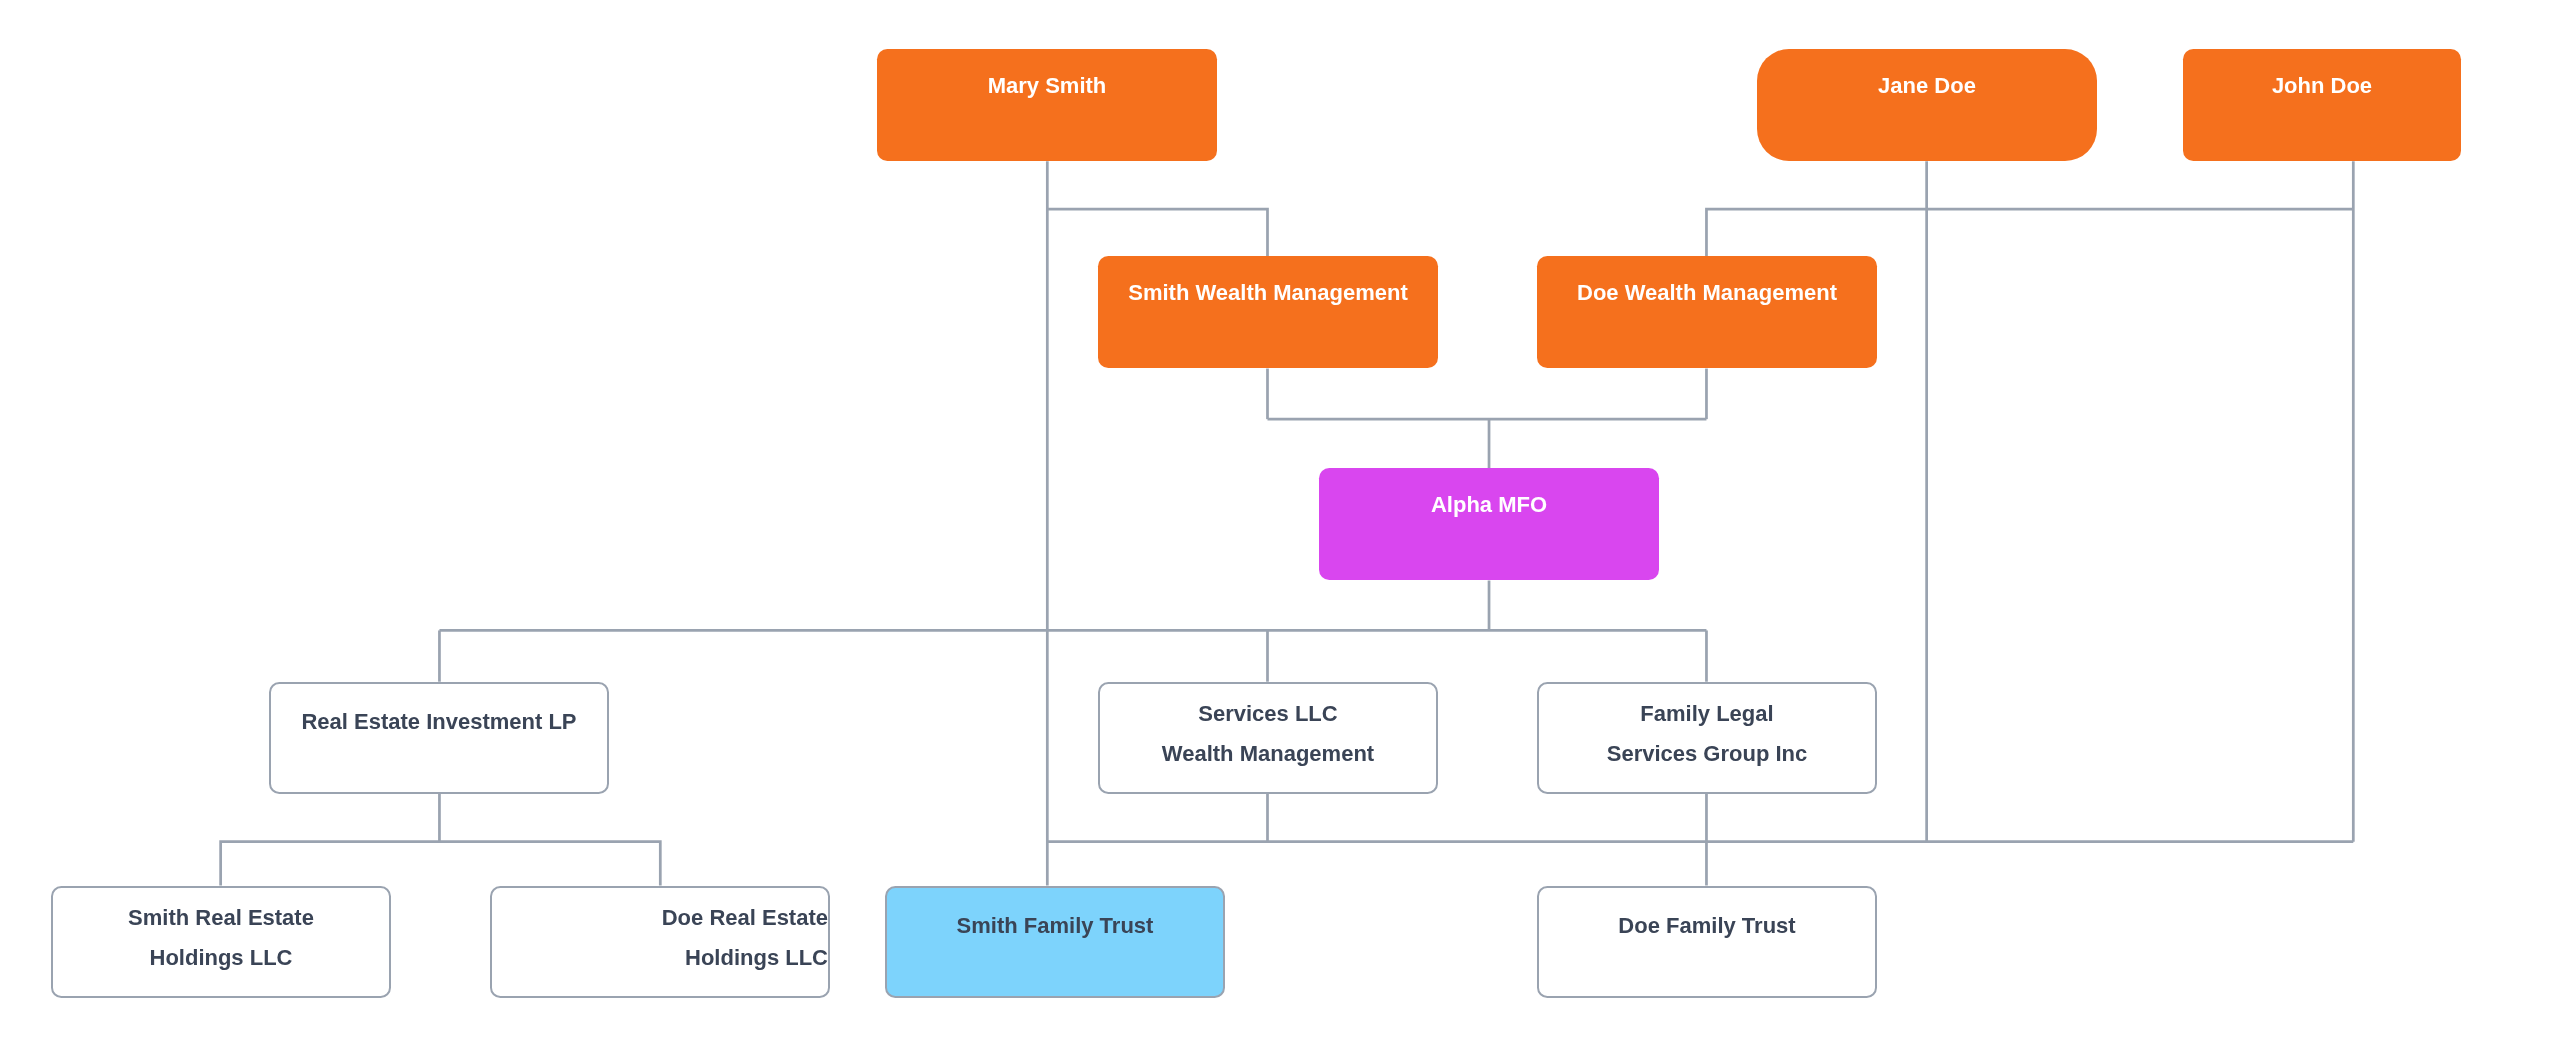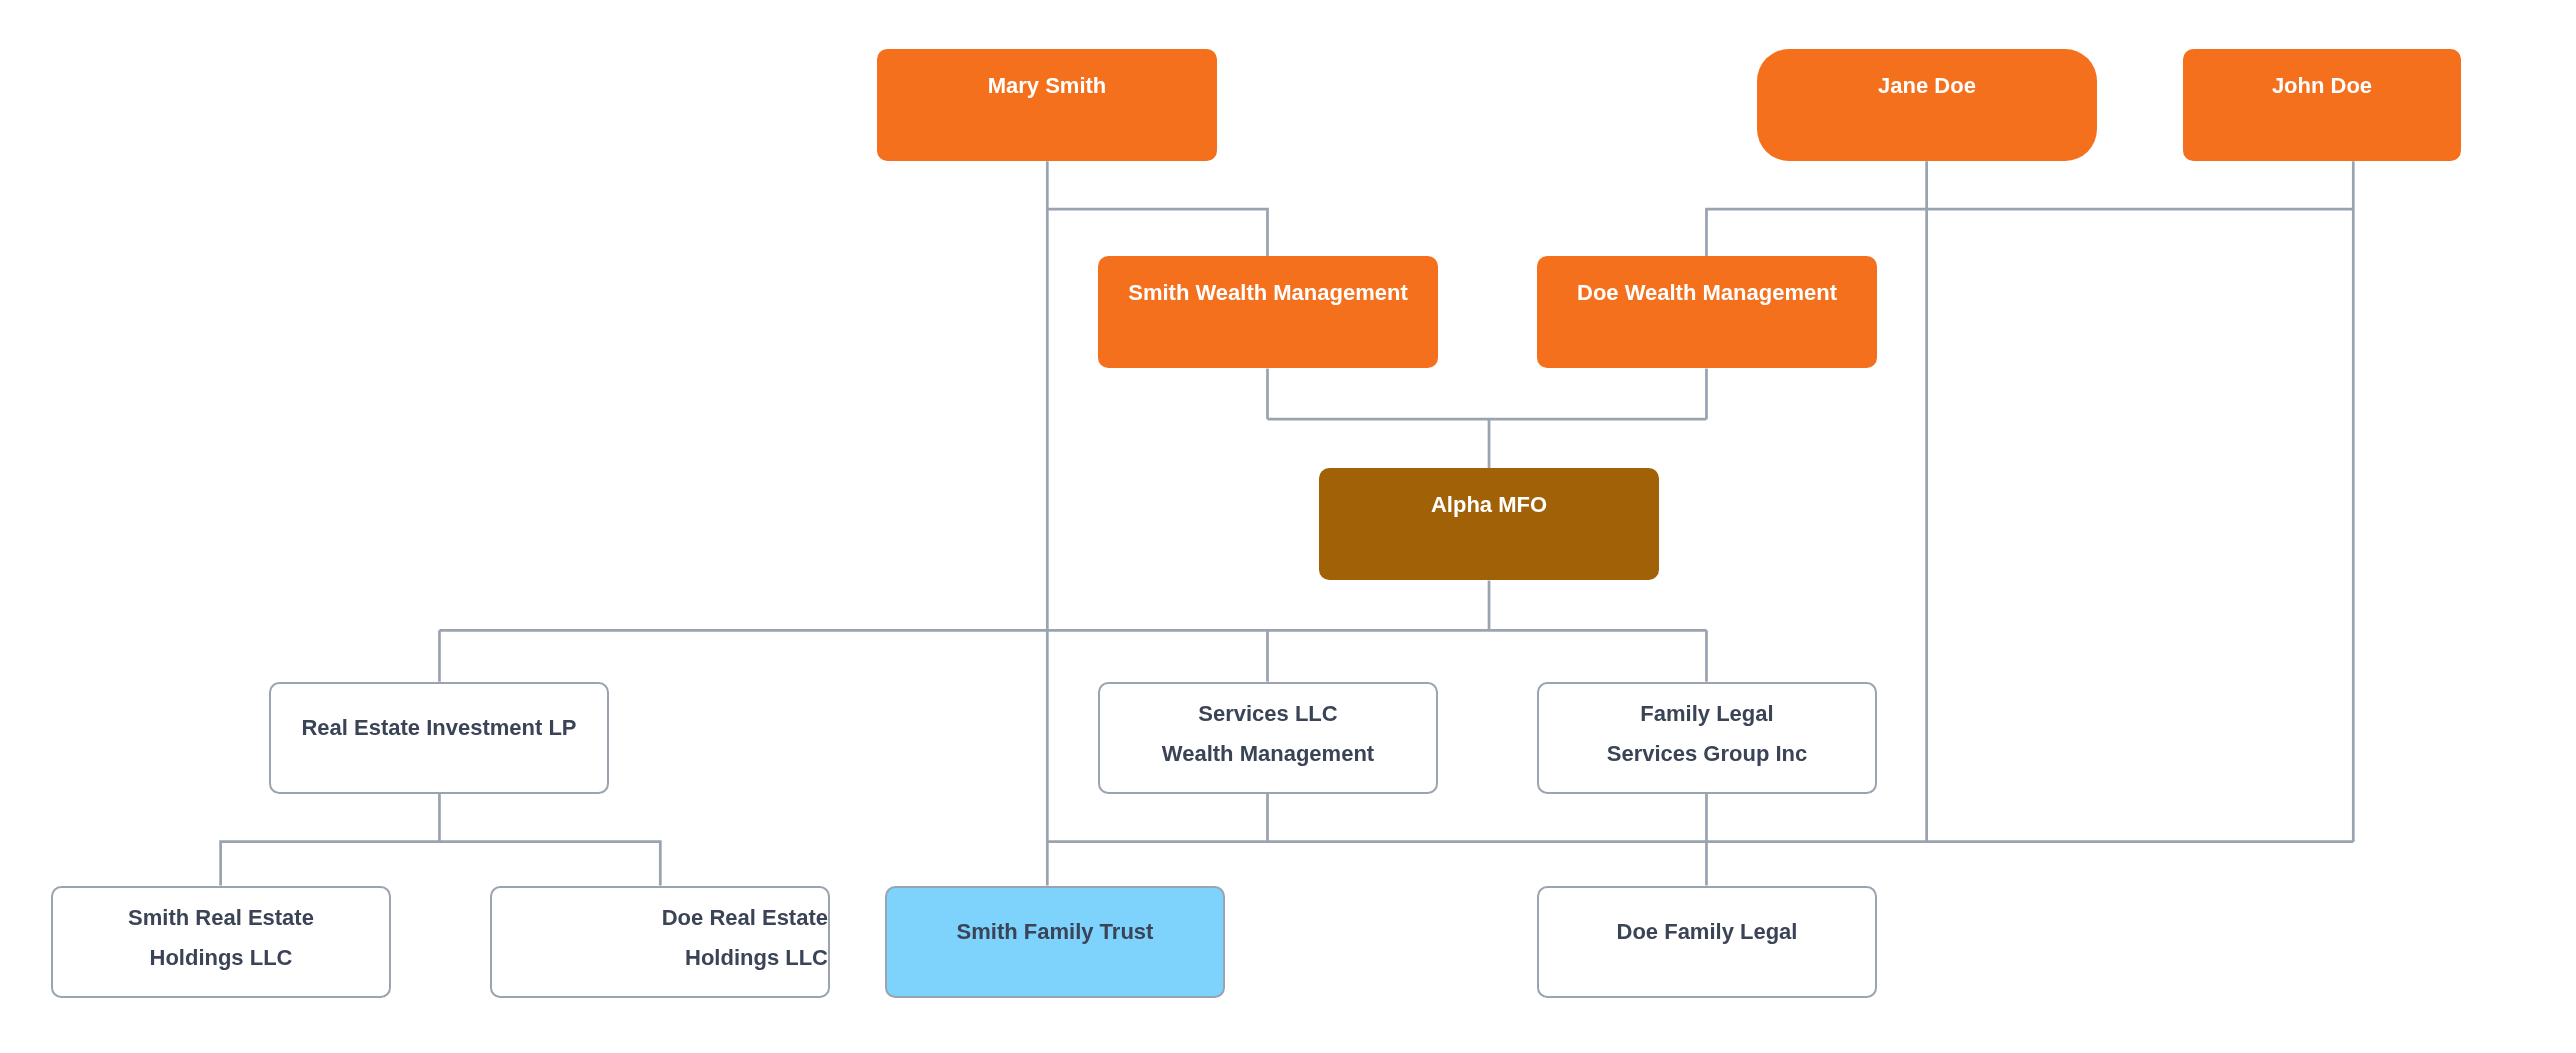--- a/index.html
+++ b/index.html
@@ -37,21 +37,21 @@
     line-height: 27px;
   }
   .node.primary {
     color: #FFFFFF;
     padding-top: 23px;
   }
   .node.secondary {
     background: #FFFFFF;
     border-style: solid;
     border-width: 2.1px;
-    padding-top: 30px;
+    padding-top: 24px;
   }
   .node.secondary.two-line {
     padding-top: 9.6px;
   }
   .node .label {
     display: block;
     white-space: nowrap;
   }
   .node.two-line .label-line {
     line-height: 40px;
@@ -109,21 +109,21 @@
         <span class="label-line">Smith Wealth Management</span>
       </span>
   </div>
 
   <div class="node primary" style="left: 1537px; top: 256px; width: 340px; height: 112px; background: rgb(245, 112, 29); color: rgb(255, 255, 255);">
     <span class="label">
         <span class="label-line">Doe Wealth Management</span>
       </span>
   </div>
 
-  <div class="node primary" style="left: 1319px; top: 468px; width: 340px; height: 112px; background: #a16207; color: rgb(255, 255, 255);">
+  <div class="node primary" style="left: 1319px; top: 468px; width: 340px; height: 112px; background: #d946ef; color: rgb(255, 255, 255);">
     <span class="label">
         <span class="label-line">Alpha MFO</span>
       </span>
   </div>
 
   <div class="node secondary" style="left: 269px; top: 682px; width: 340px; height: 112px; background: rgb(255, 255, 255); border-color: rgb(154, 163, 176); color: rgb(58, 68, 86);">
     <span class="label">
         <span class="label-line">Real Estate Investment LP</span>
       </span>
   </div>
@@ -157,17 +157,17 @@
   </div>
 
   <div class="node secondary" style="left: 877px; top: 886px; width: 340px; height: 112px; background: #7dd3fc; border-color: rgb(154, 163, 176); color: rgb(58, 68, 86); margin-left: 8px;">
     <span class="label">
         <span class="label-line">Smith Family Trust</span>
       </span>
   </div>
 
   <div class="node secondary" style="left: 1537px; top: 886px; width: 340px; height: 112px; background: rgb(255, 255, 255); border-color: rgb(154, 163, 176); color: rgb(58, 68, 86);">
     <span class="label">
-        <span class="label-line">Doe Family Legal</span>
+        <span class="label-line">Doe Family Trust</span>
       </span>
   </div>
 </div>
 
 
 </body></html>

